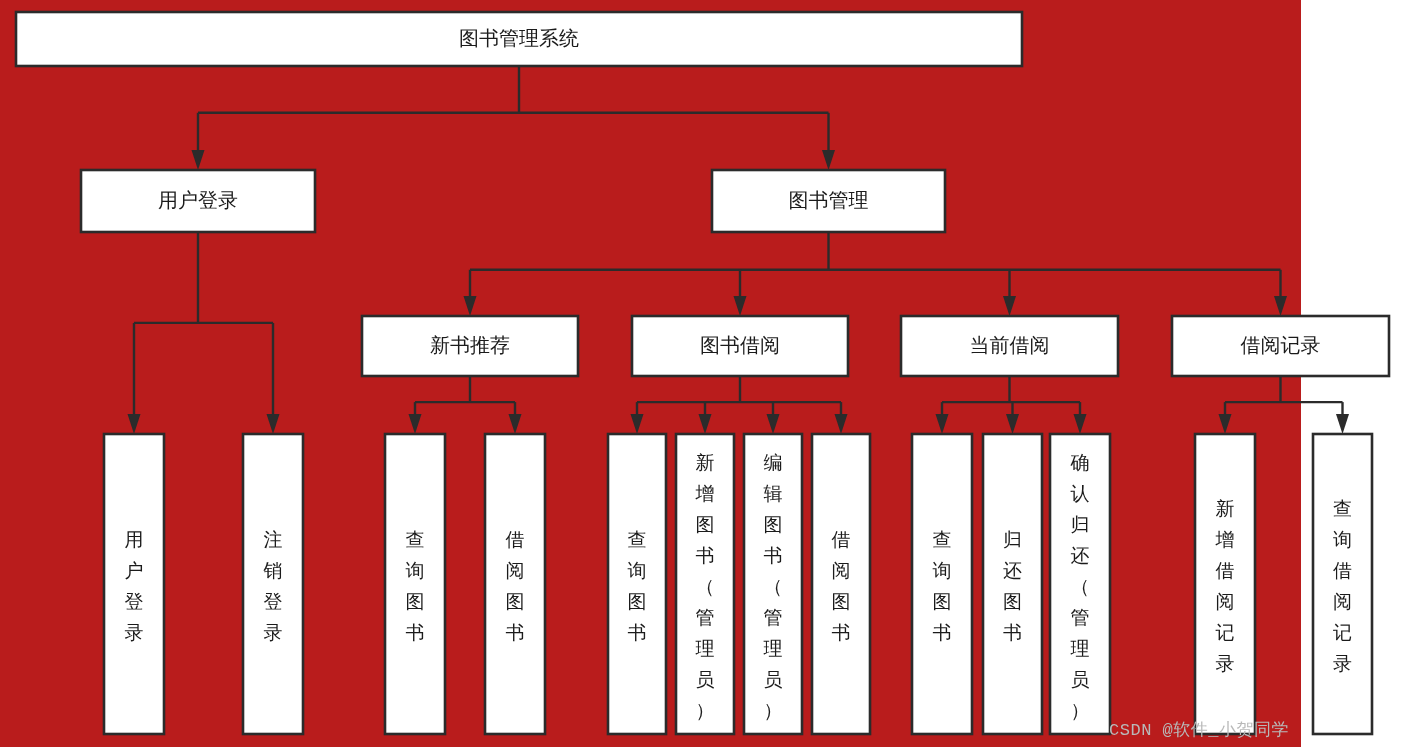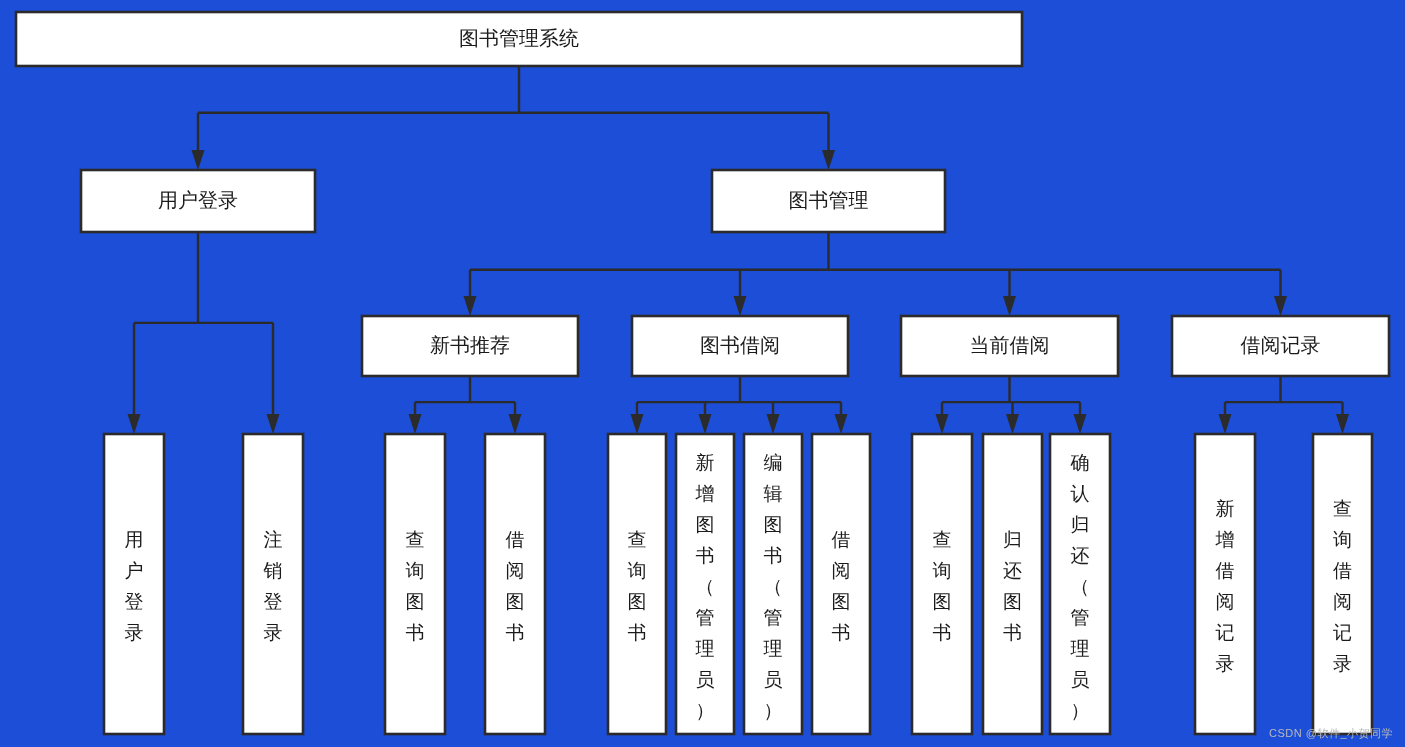--- a/index.html
+++ b/index.html
@@ -8,23 +8,23 @@
     background: #ffffff;
   }
   body {
     width: 1405px;
     height: 747px;
     font-family: "Liberation Sans", "DejaVu Sans", sans-serif;
     overflow: hidden;
   }
   #diagram-root {
     position: relative;
-    width: 1405px;
+    width: 1301px;
     height: 747px;
-    background: #1d4ed8;
+    background: #b91c1c;
   }
   svg#flow {
     position: absolute;
     top: 0;
     left: 0;
     width: 1405px;
     height: 747px;
   }
   .node-rect {
     fill: #ffffff;
@@ -51,22 +51,22 @@
   .node-label-v {
     font-family: "Liberation Sans", "DejaVu Sans", sans-serif;
     font-size: 19px;
     fill: #1b1b1b;
     text-anchor: middle;
   }
   .watermark {
     position: absolute;
     right: 12px;
     bottom: 6px;
-    font-family: Liberation Sans, sans-serif;
-    font-size: 11px;
+    font-family: Liberation Mono, monospace;
+    font-size: 17px;
     color: #b9b9b9;
     letter-spacing: 0.5px;
     white-space: nowrap;
     pointer-events: none;
   }
 </style>
 </head>
 <body>
 
 <div id="diagram-root">

